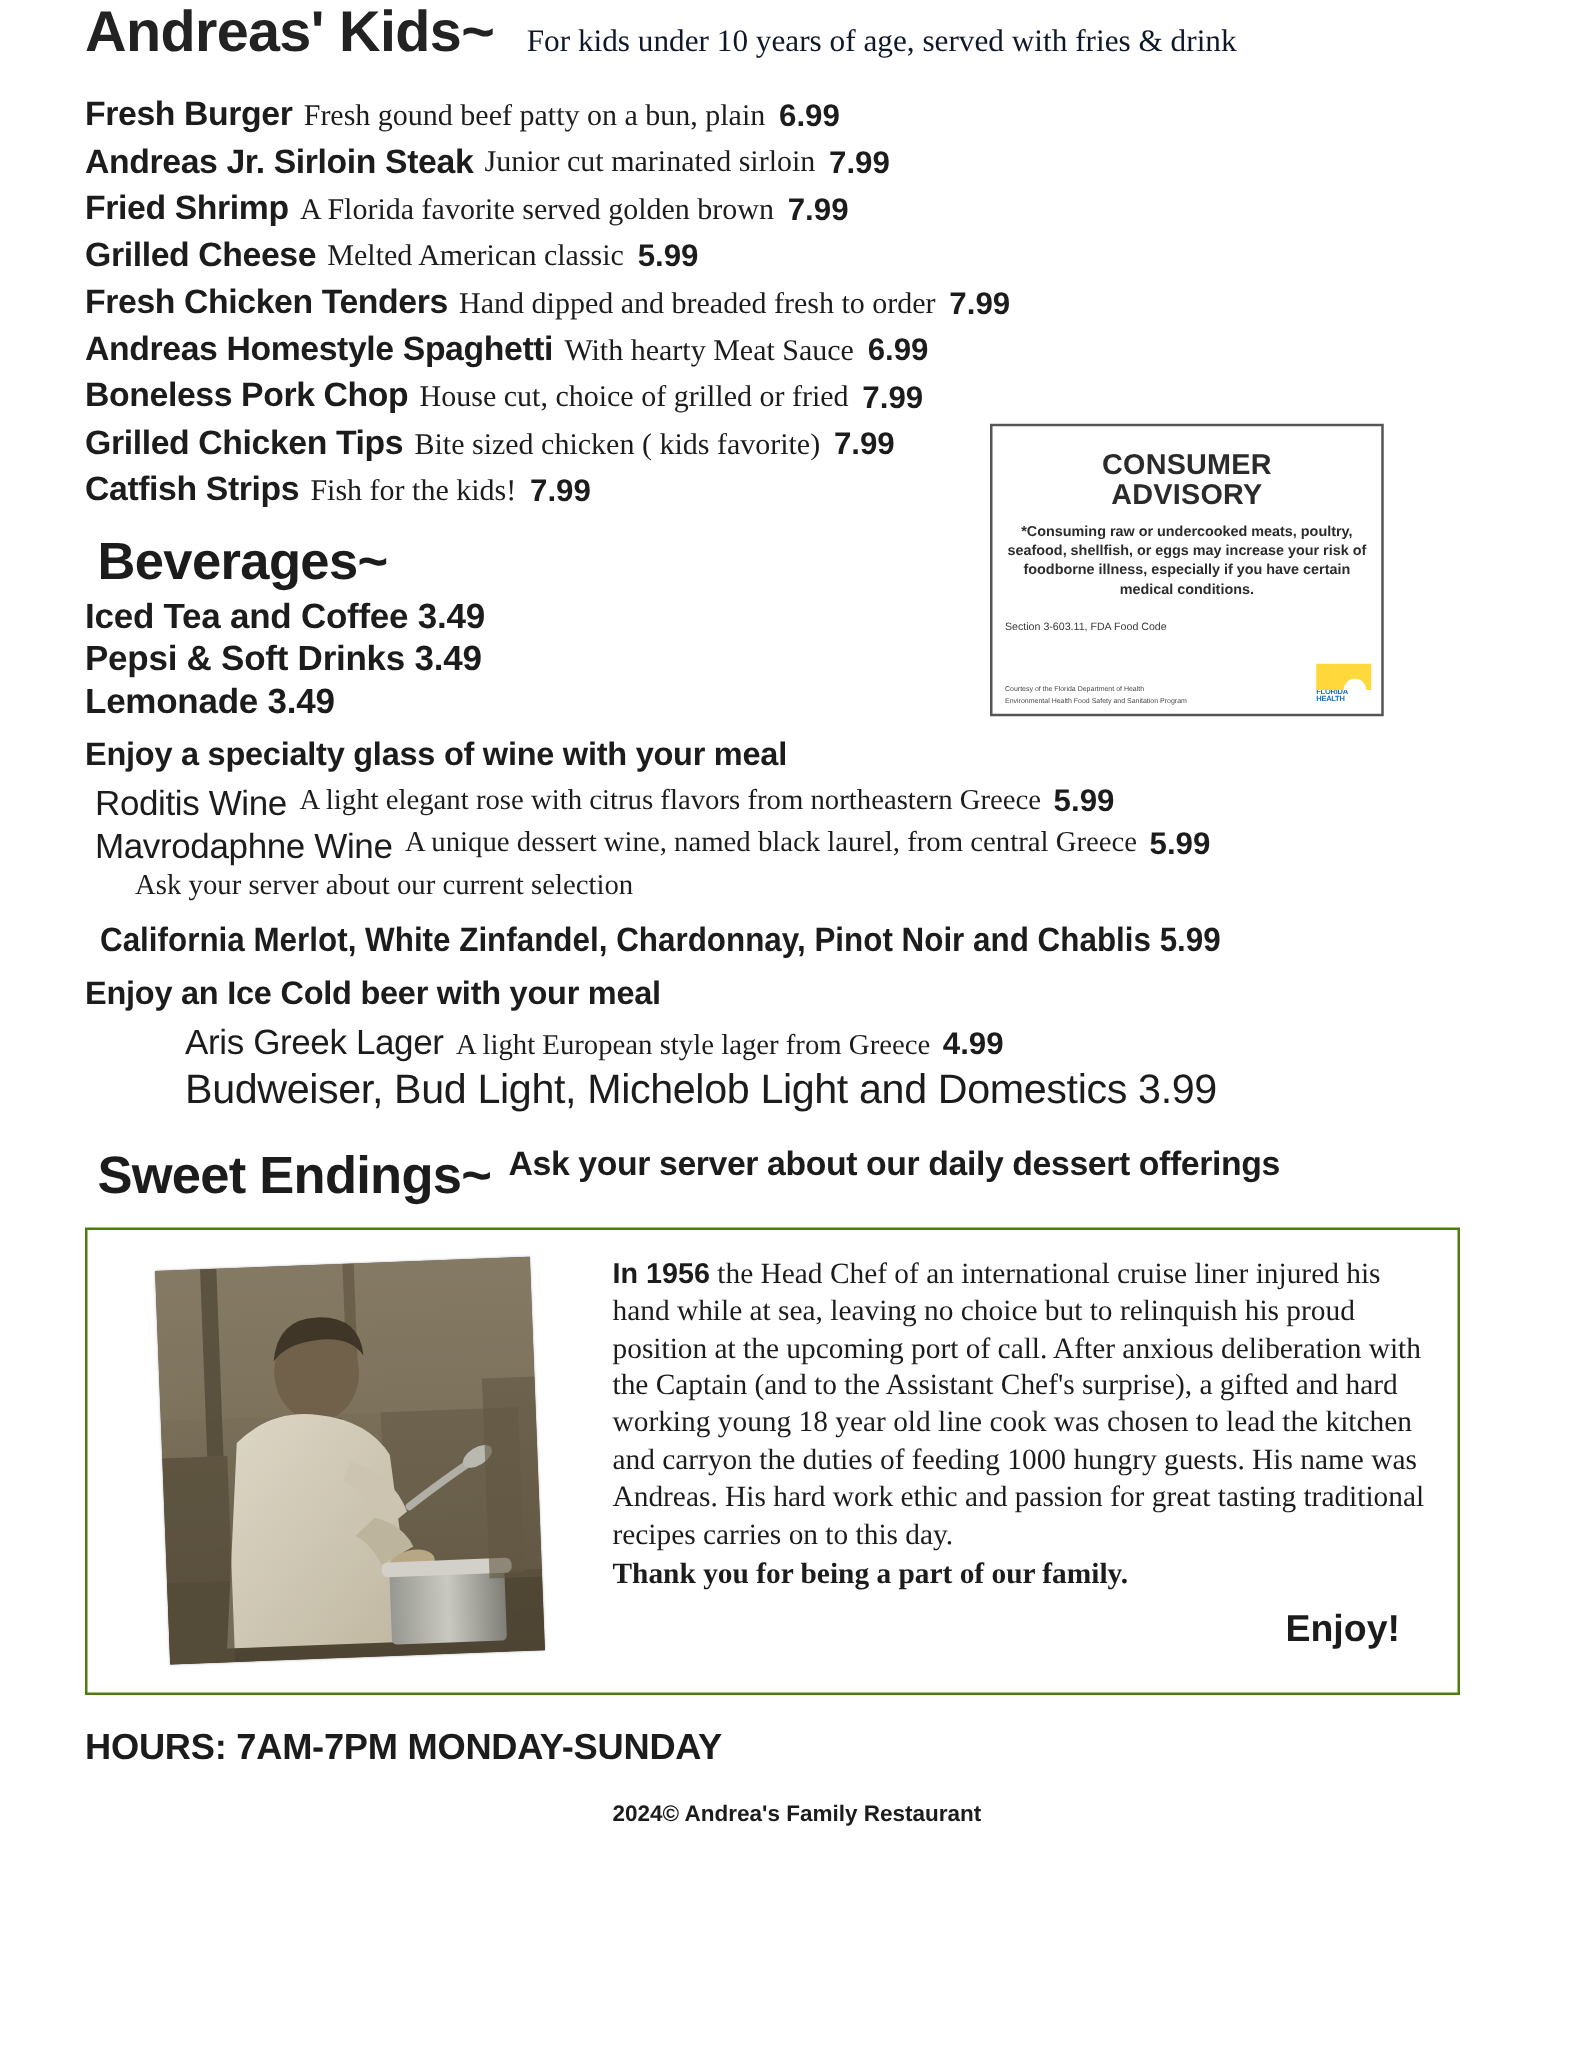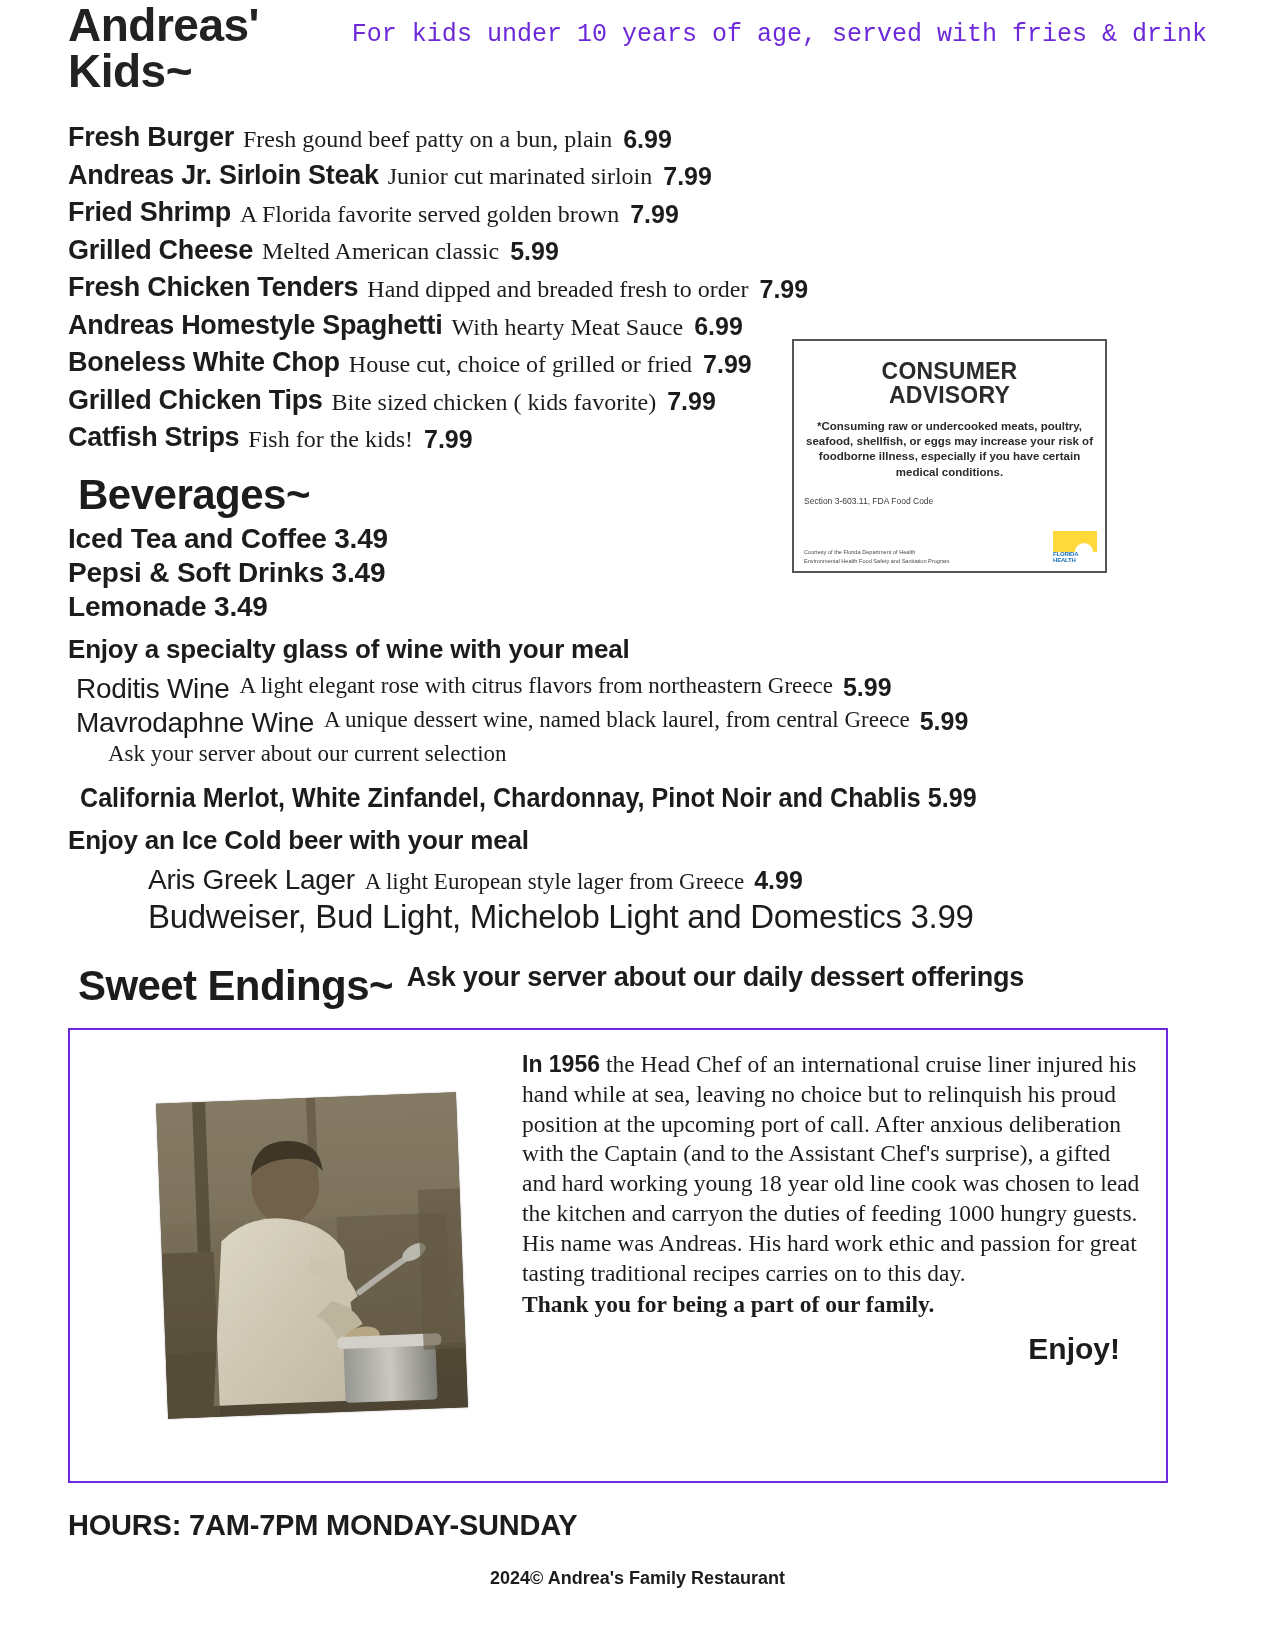--- a/index.html
+++ b/index.html
@@ -17,22 +17,22 @@
 
   .page { position: relative; width: 1275px; height: 1650px; padding: 0 68px; }
 
   
   .kids-head-row { display: flex; align-items: baseline; gap: 26px; padding-top: 2px; }
   .big-head {
     font-size: 46px; font-weight: bold; letter-spacing: -0.5px;
     line-height: 1.0; color: #222;
   }
   .head-sub {
-    font-family: Liberation Mono, monospace;
-    font-size: 25px; color: #6d28d9; white-space: nowrap;
+    font-family: Liberation Serif, serif;
+    font-size: 25px; color: #0f172a; white-space: nowrap;
   }
 
   
   .items { margin-top: 26px; }
   .item-line {
     display: flex; align-items: flex-end; flex-wrap: nowrap;
     margin-bottom: 3px; line-height: 1.28;
   }
   .item-name {
     font-size: 27px; font-weight: bold; color: #1c1c1c;
@@ -95,22 +95,22 @@
   }
   .logo-txt {
     width: 44px; height: 11px; background: #fff; color: #1a6fb5;
     font-size: 6px; font-weight: bold; line-height: 5.5px; letter-spacing: -0.2px;
   }
   .logo-txt span { display: block; }
   .logo-txt .l2 { color: #1a6fb5; }
 
   
   .story-box {
-    position: relative; margin: 18px 0 0 0; border: 2px solid #6d28d9;
-    width: 1100px; height: 455px; background: #fff; display: flex; padding-left: 32px;
+    position: relative; margin: 18px 0 0 0; border: 2px solid #4d7c0f;
+    width: 1100px; height: 374px; background: #fff; display: flex;
   }
   .story-photo-wrap { width: 420px; display: flex; align-items: center; justify-content: center; }
   .story-photo {
     width: 300px; height: 315px;
     transform: rotate(-2.2deg);
     box-shadow: 0 0 2px rgba(0,0,0,0.35);
     background: #6b6250;
     position: relative; overflow: hidden;
   }
   .story-text { flex: 1; padding: 20px 20px 0 0; }
@@ -161,21 +161,21 @@
       <span class="item-name">Fresh Chicken Tenders</span>
       <span class="item-desc">Hand dipped and breaded fresh to order</span>
       <span class="item-price">7.99</span>
     </div>
     <div class="item-line">
       <span class="item-name">Andreas Homestyle Spaghetti</span>
       <span class="item-desc">With hearty Meat Sauce</span>
       <span class="item-price">6.99</span>
     </div>
     <div class="item-line">
-      <span class="item-name">Boneless White Chop</span>
+      <span class="item-name">Boneless Pork Chop</span>
       <span class="item-desc">House cut, choice of grilled or fried</span>
       <span class="item-price">7.99</span>
     </div>
     <div class="item-line">
       <span class="item-name">Grilled Chicken Tips</span>
       <span class="item-desc">Bite sized chicken ( kids favorite)</span>
       <span class="item-price">7.99</span>
     </div>
     <div class="item-line">
       <span class="item-name">Catfish Strips</span>

